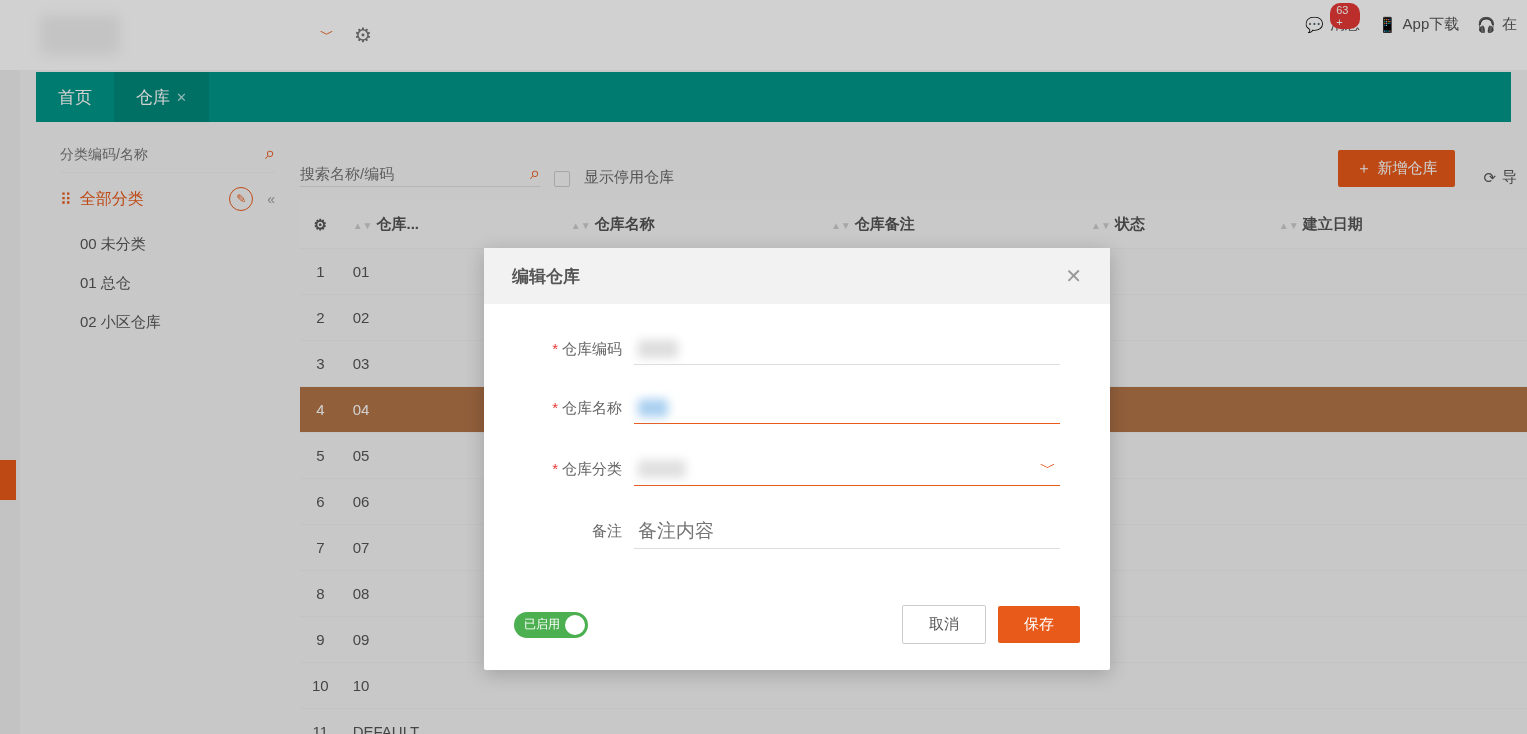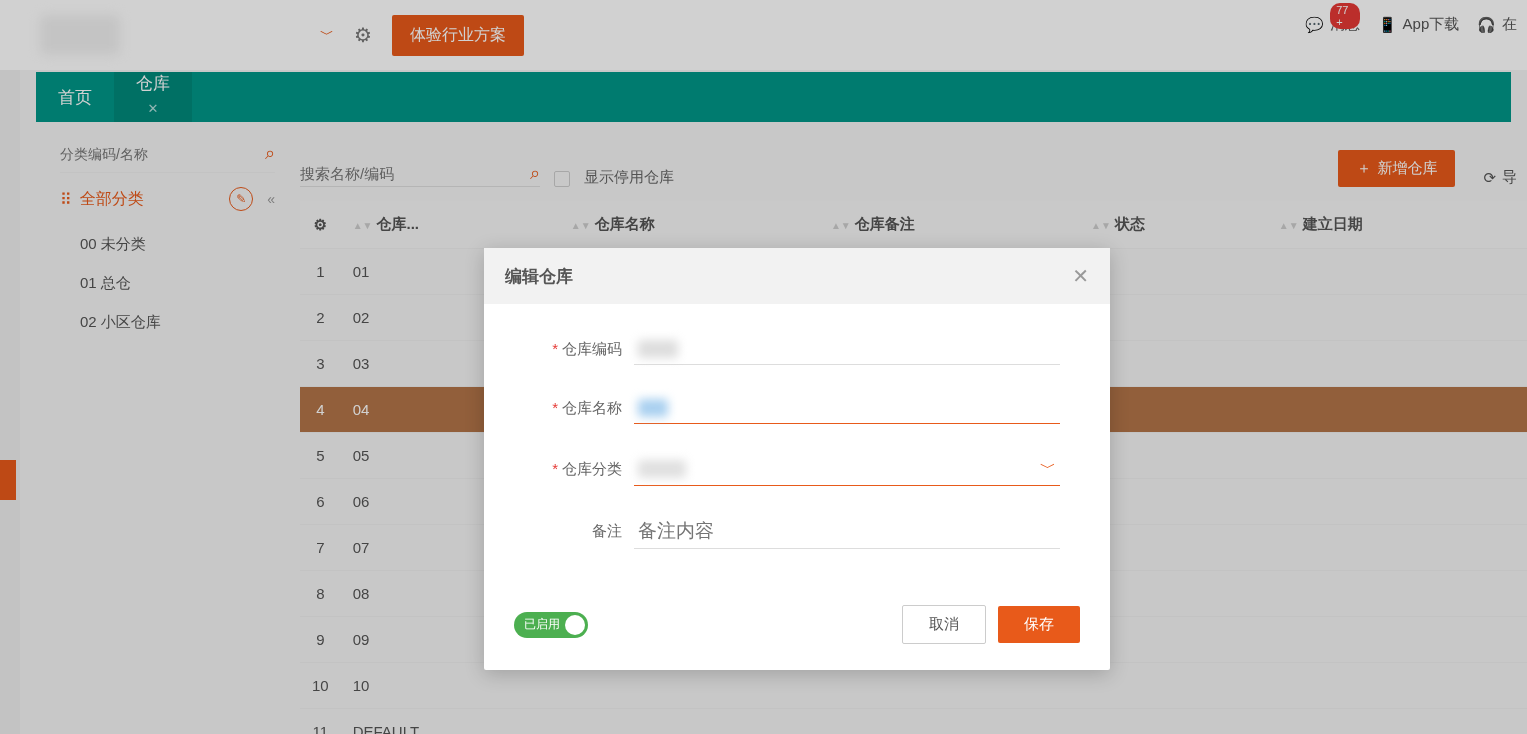--- a/index.html
+++ b/index.html
@@ -9,21 +9,21 @@
 .logo-box{width:80px;height:40px;background:#f0f0f0;border-radius:5px;filter:blur(6px);}
 .top-dd{margin-left:200px;display:flex;align-items:center;gap:20px;}
 .chev-down{color:#e85a1a;font-size:14px;cursor:pointer;}
 .gear{color:#777;font-size:20px;cursor:pointer;}
 .cta-btn{background:#e85a1a;color:#fff;border:none;padding:10px 18px;font-size:16px;border-radius:2px;cursor:pointer;}
 .top-right{position:absolute;right:10px;top:15px;display:flex;align-items:center;gap:18px;color:#555;font-size:15px;}
 .tr-item{display:flex;align-items:center;gap:6px;cursor:pointer;position:relative;}
 .badge{position:absolute;top:-12px;left:25px;background:#e53935;color:#fff;font-size:11px;padding:1px 6px;border-radius:10px;}
 .tabs{position:absolute;left:36px;top:72px;right:16px;height:50px;background:#009688;display:flex;align-items:center;}
 .tab{padding:0 22px;height:100%;display:flex;align-items:center;color:#fff;font-size:17px;cursor:pointer;gap:6px;}
-.tab.active{background:#00897b;flex-direction:column;}
+.tab.active{background:#00897b;}
 .tab .x{font-size:13px;color:#b2dfdb;cursor:pointer;}
 .sidebar{position:absolute;left:60px;top:135px;width:215px;}
 .search-cat{display:flex;align-items:center;justify-content:space-between;border-bottom:1px solid #eee;padding:8px 0;}
 .search-cat input{border:none;outline:none;font-size:14px;color:#a16207;width:150px;background:transparent;}
 .search-ic{color:#e85a1a;font-size:18px;cursor:pointer;}
 .cat-all{display:flex;align-items:center;gap:8px;color:#e85a1a;font-size:16px;padding:14px 0;}
 .cat-all .edit{margin-left:auto;width:24px;height:24px;border:1px solid #e85a1a;border-radius:50%;display:flex;align-items:center;justify-content:center;font-size:12px;cursor:pointer;}
 .cat-collapse{color:#999;font-size:14px;cursor:pointer;margin-left:6px;}
 .cat-item{padding:10px 0 10px 20px;color:#555;font-size:15px;cursor:pointer;}
 .main{position:absolute;left:300px;top:150px;right:0;}
@@ -36,21 +36,21 @@
 .export{color:#555;font-size:15px;cursor:pointer;display:flex;align-items:center;gap:6px;margin-left:14px;margin-right:10px;}
 table{width:100%;border-collapse:collapse;}
 thead{background:#f6f6f6;}
 th{padding:14px 12px;text-align:left;font-weight:600;color:#555;font-size:15px;border-bottom:1px solid #eee;}
 th .sort{color:#ccc;font-size:10px;display:inline-flex;flex-direction:column;line-height:6px;margin-right:4px;}
 td{padding:14px 12px;border-bottom:1px solid #eee;color:#555;font-size:15px;}
 tr.hl td{background:#b37548;color:#fff;}
 .gear-th{width:40px;text-align:center;}
 .overlay{position:absolute;inset:0;background:rgba(0,0,0,0.18);z-index:10;}
 .modal{position:absolute;left:484px;top:248px;width:626px;background:#fff;z-index:20;box-shadow:0 4px 20px rgba(0,0,0,0.2);border-radius:2px;}
-.mhead{background:#f2f2f2;padding:16px 21px;display:flex;align-items:center;justify-content:space-between;}
+.mhead{background:#f2f2f2;padding:16px 28px;display:flex;align-items:center;justify-content:space-between;}
 .mhead h3{font-size:17px;color:#555;font-weight:600;}
 .mhead .close{color:#999;font-size:20px;cursor:pointer;}
 .mbody{padding:30px 50px 10px 50px;}
 .frow{display:flex;align-items:center;margin-bottom:28px;}
 .flabel{width:100px;text-align:right;color:#666;font-size:15px;padding-right:12px;}
 .req{color:#e53935;margin-right:4px;}
 .finput{flex:1;border:none;border-bottom:1px solid #ddd;padding:6px 4px;font-size:19px;outline:none;}
 .finput.active{border-bottom:1px solid #e85a1a;}
 .fselect{position:relative;flex:1;border-bottom:1px solid #e85a1a;padding:6px 4px;display:flex;align-items:center;cursor:pointer;}
 .fselect .dd{margin-left:auto;color:#e85a1a;}
@@ -73,27 +73,26 @@
 <div class="page">
   <div class="leftstub">
       <div class="o"></div>
     </div>
 
   <div class="topbar">
     <div class="logo-box"></div>
     <div class="top-dd">
       <span class="chev-down">﹀</span>
       <span class="gear">⚙</span>
-      <button class="cta-btn">体验行业方案</button>
     </div>
     <div class="top-right">
       <div class="tr-item">
         <span>💬</span>
         <span>消息</span>
-        <span class="badge">77 +</span>
+        <span class="badge">63 +</span>
       </div>
       <div class="tr-item">
         <span>📱</span>
         <span>App下载</span>
       </div>
       <div class="tr-item">
         <span>🎧</span>
         <span>在</span>
       </div>
     </div>

